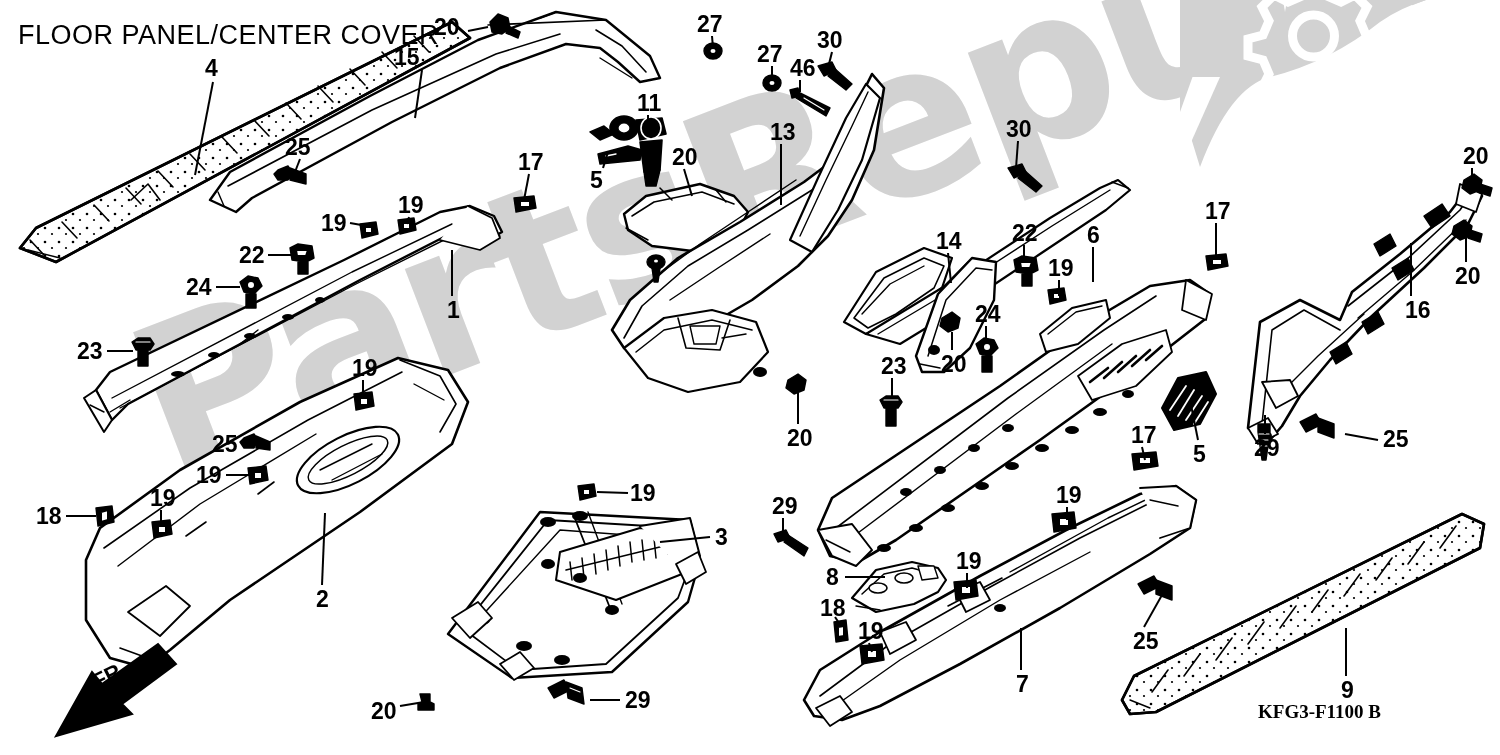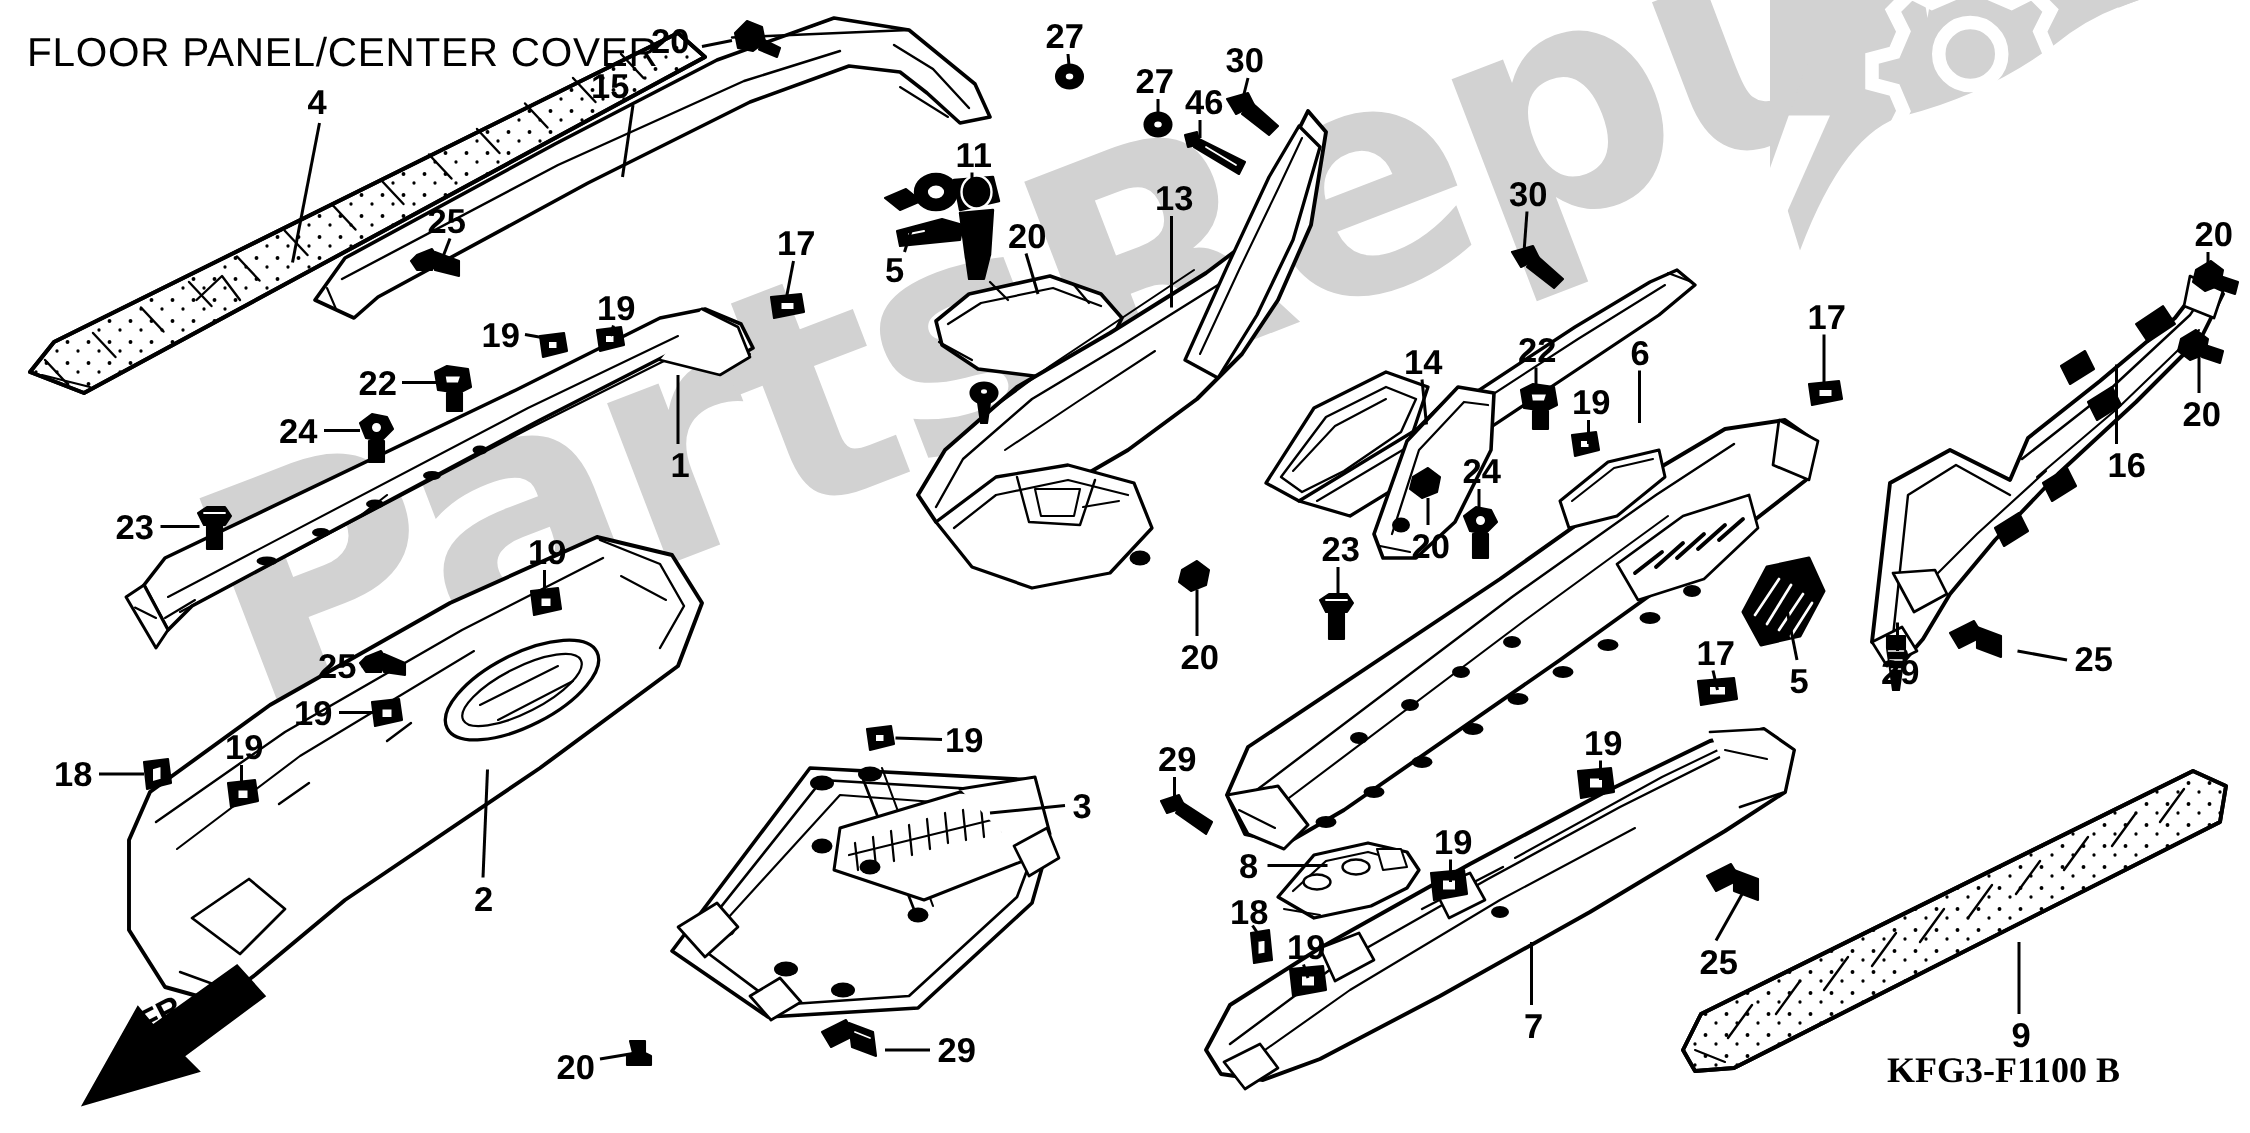--- a/index.html
+++ b/index.html
@@ -29,21 +29,21 @@
   #title{
     position:absolute;left:18px;top:20px;
     font-family:"Liberation Sans",sans-serif;
     font-size:27px;letter-spacing:.5px;color:#000;white-space:nowrap;
   }
 
   
   #code{
     position:absolute;left:1258px;top:701px;
     font-family:"Liberation Serif",serif;
-    font-weight:bold;font-size:24px;color:#000;white-space:nowrap;
+    font-weight:bold;font-size:19px;color:#000;white-space:nowrap;
   }
 
   
   .callout{
     position:absolute;
     font-family:"Liberation Sans",sans-serif;
     font-weight:bold;font-size:23px;color:#000;
     line-height:1;white-space:nowrap;
   }
 

